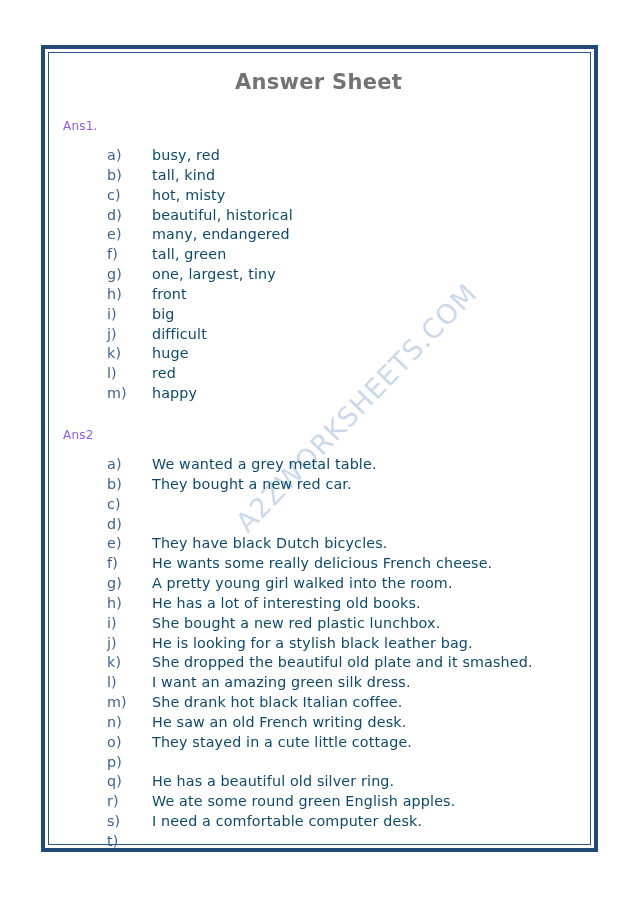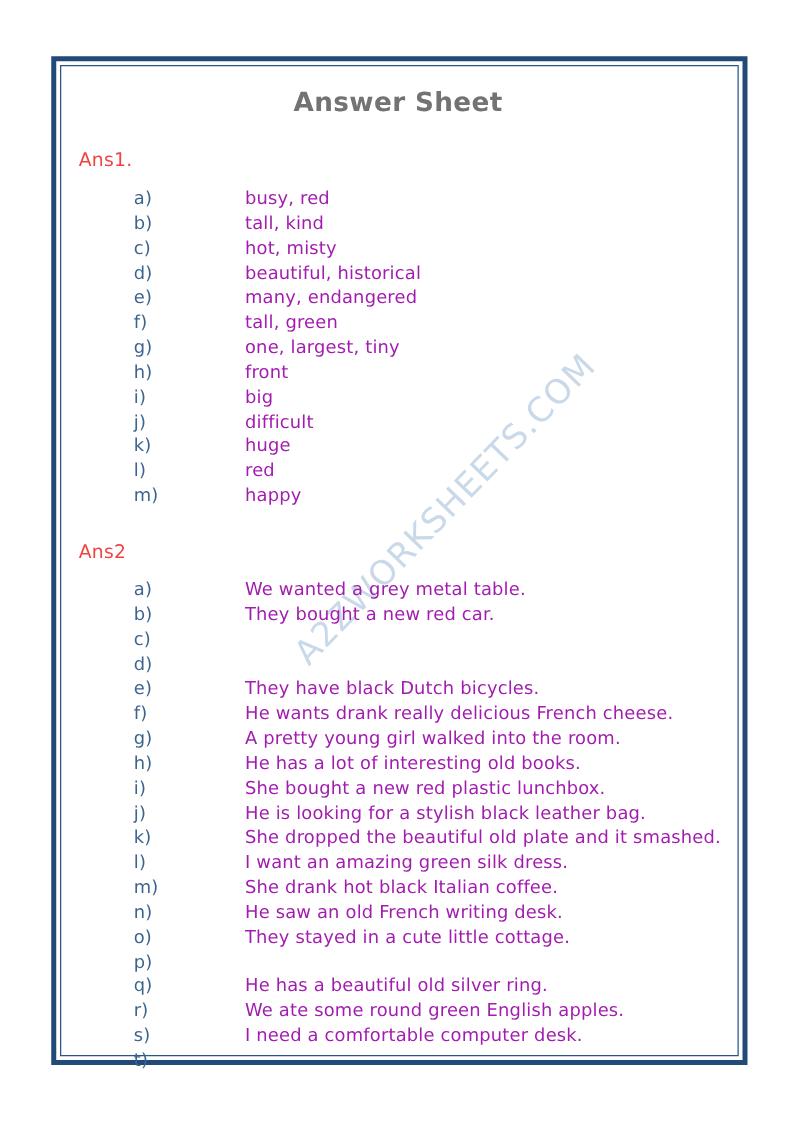--- a/index.html
+++ b/index.html
@@ -79,22 +79,22 @@
   .doc-title {
     text-align: center;
     font-size: 21px;
     color: #737373;
     font-weight: 700;
     letter-spacing: 0.3px;
     margin: 9px 0 0 0;
   }
 
   .ans-label {
-    font-size: 15px;
-    color: #ef4444;
+    font-size: 12px;
+    color: #8b5cf6;
     margin: 25px 0 0 4px;
     letter-spacing: 0.2px;
   }
   .ans-label.second {
     margin-top: 24px;
   }
 
   ol.answers {
     list-style: none;
     margin: 0;
@@ -113,22 +113,21 @@
     white-space: nowrap;
   }
   ol.answers li .marker {
     width: 45px;
     flex: 0 0 45px;
     margin-left: 48px;
     color: #3c648f;
   }
   ol.answers li .atext {
     flex: 1 1 auto;
-    color: #a21caf;
-    margin-left: 44px;
+    color: #0c4a6e;
   }
 </style>
 </head>
 <body>
 
 <div class="page">
 
   <div class="frame-outer">
     <div class="frame-inner"></div>
 
@@ -211,21 +210,21 @@
           </li>
         <li>
             <span class="marker">d)</span>
           </li>
         <li>
             <span class="marker">e)</span>
             <span class="atext">They have black Dutch bicycles.</span>
           </li>
         <li>
             <span class="marker">f)</span>
-            <span class="atext">He wants drank really delicious French cheese.</span>
+            <span class="atext">He wants some really delicious French cheese.</span>
           </li>
         <li>
             <span class="marker">g)</span>
             <span class="atext">A pretty young girl walked into the room.</span>
           </li>
         <li>
             <span class="marker">h)</span>
             <span class="atext">He has a lot of interesting old books.</span>
           </li>
         <li>

